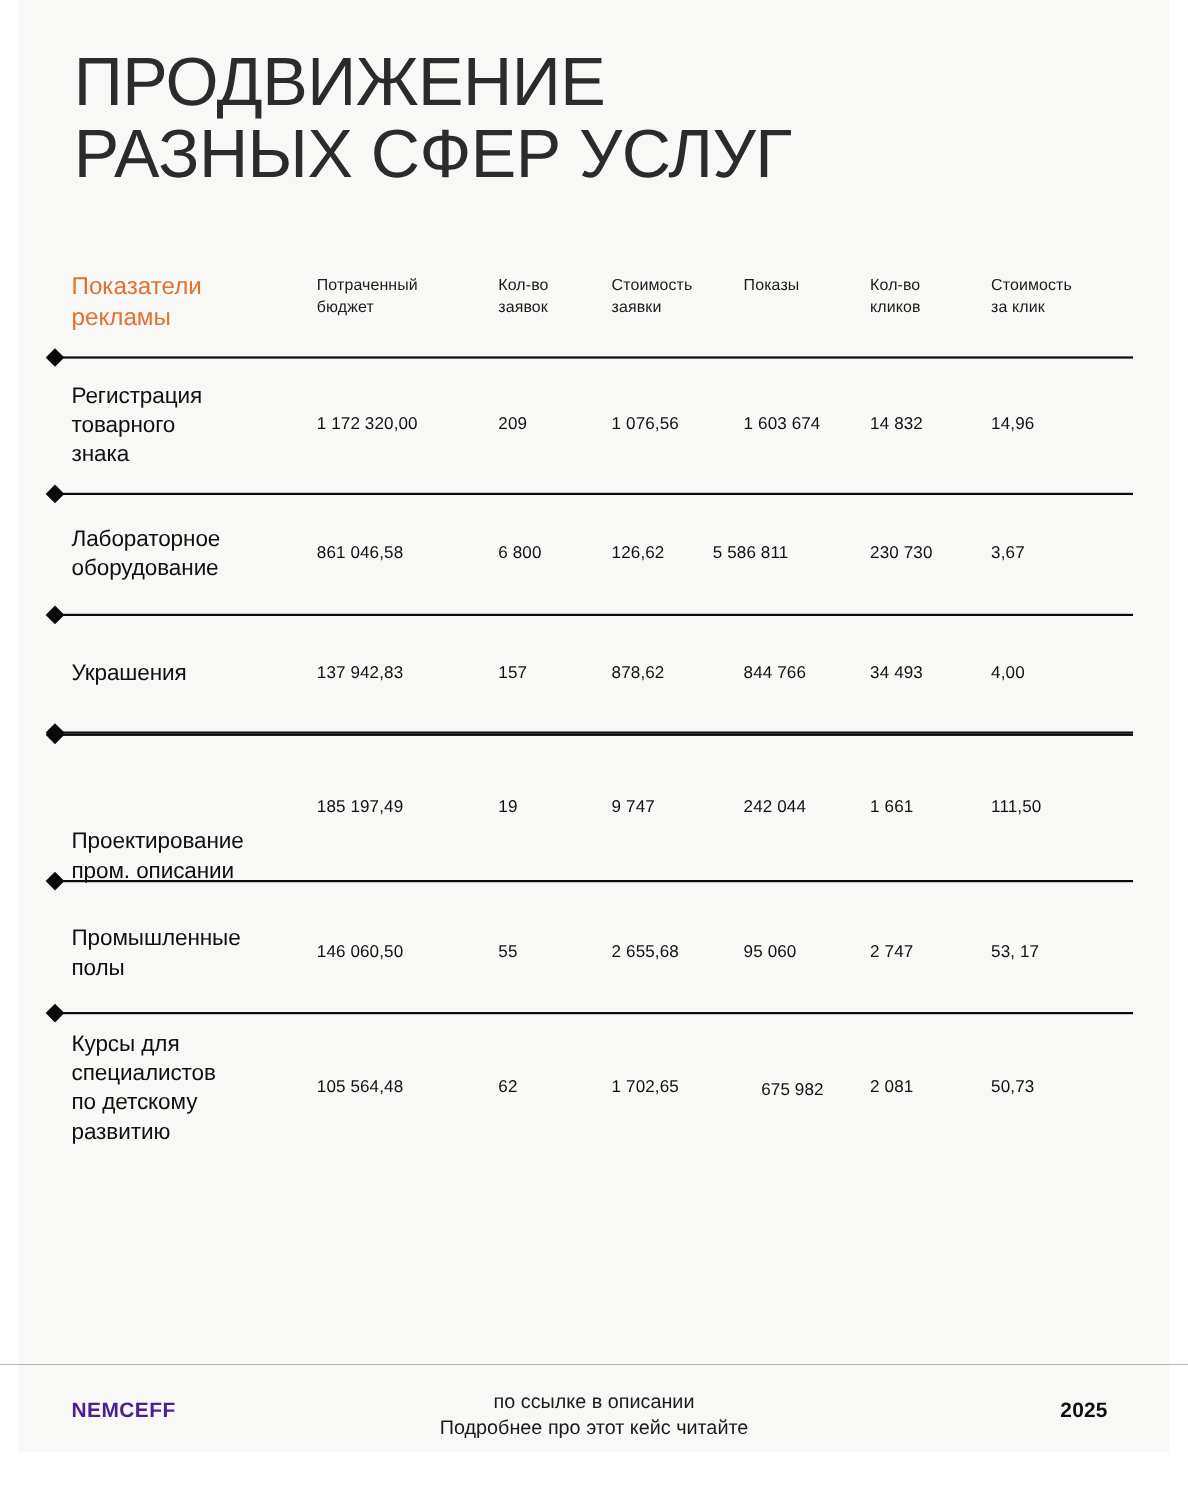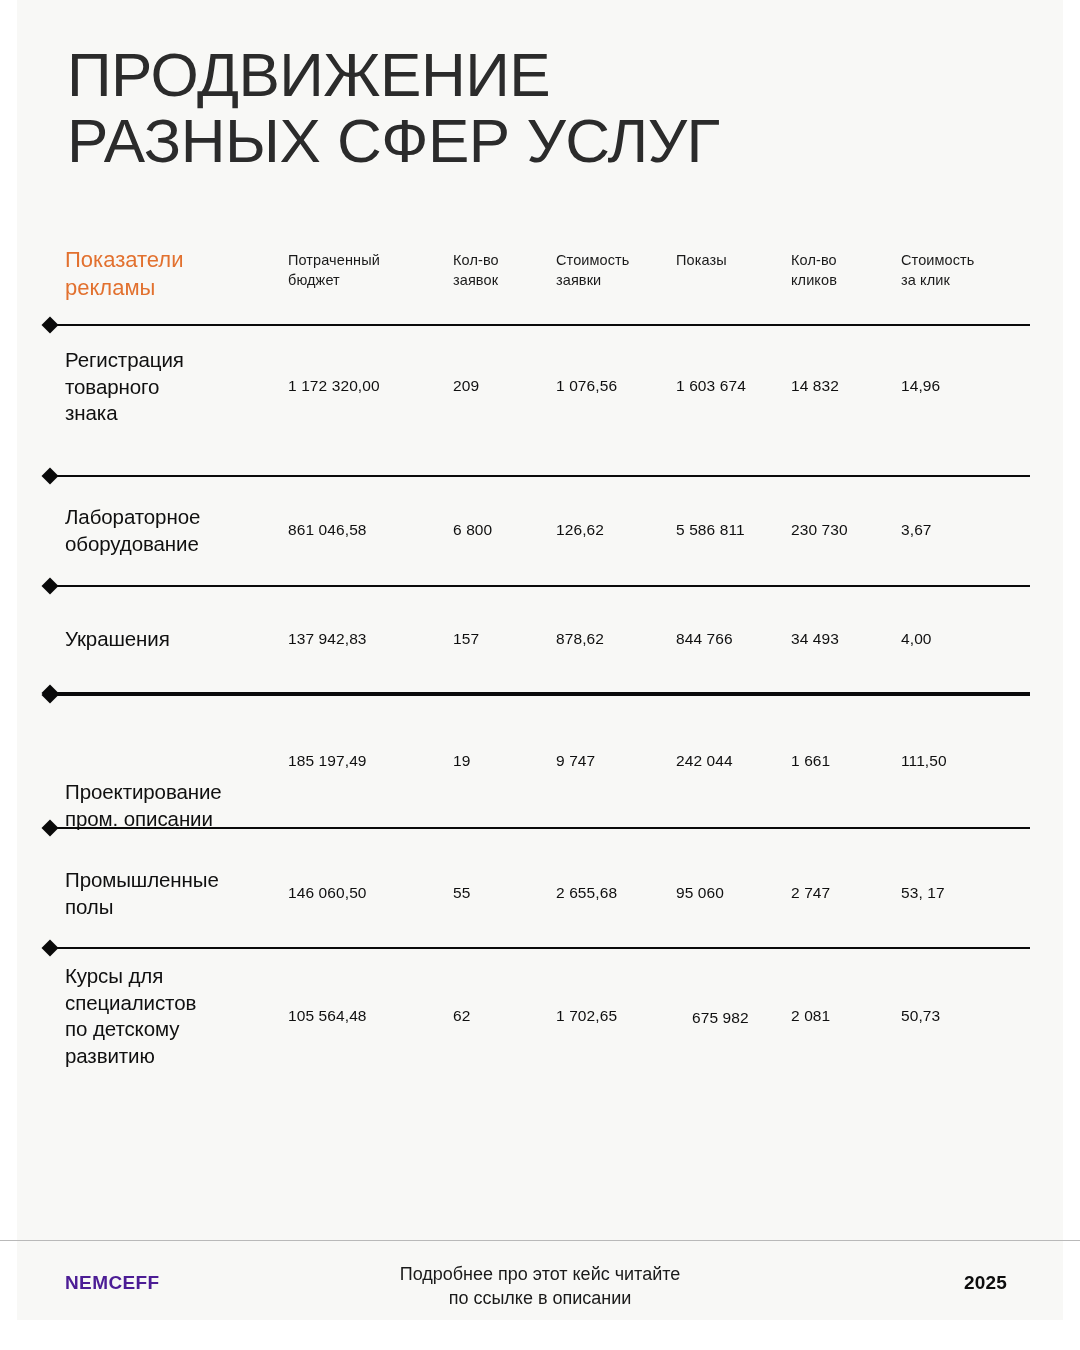--- a/index.html
+++ b/index.html
@@ -227,21 +227,21 @@
         </div>
         <div class="head-col" style="left: 901px;">
           <div>Стоимость</div>
           <div>за клик</div>
         </div>
       </div>
       <div class="divider">
         <span class="diamond"></span>
         <span class="line"></span>
       </div>
-      <div class="row body-row" style="height: 149px;">
+      <div class="row body-row" style="height: 122px;">
         <div class="cell-label" style="top: 21px;">
           <div>Регистрация</div>
           <div>товарного</div>
           <div>знака</div>
         </div>
         <div class="cell-val" style="left: 288px; top: 51px;">1 172 320,00</div>
         <div class="cell-val" style="left: 453px; top: 51px;">209</div>
         <div class="cell-val" style="left: 556px; top: 51px;">1 076,56</div>
         <div class="cell-val" style="left: 676px; top: 51px;">1 603 674</div>
         <div class="cell-val" style="left: 791px; top: 51px;">14 832</div>
@@ -252,21 +252,21 @@
         <span class="line"></span>
       </div>
       <div class="row body-row" style="height: 108px;">
         <div class="cell-label" style="top: 27px;">
           <div>Лабораторное</div>
           <div>оборудование</div>
         </div>
         <div class="cell-val" style="left: 288px; top: 44px;">861 046,58</div>
         <div class="cell-val" style="left: 453px; top: 44px;">6 800</div>
         <div class="cell-val" style="left: 556px; top: 44px;">126,62</div>
-        <div class="cell-val" style="left: 676px; top: 44px;">5 586 811</div>
+        <div class="cell-val" style="left: 648px; top: 44px;">5 586 811</div>
         <div class="cell-val" style="left: 791px; top: 44px;">230 730</div>
         <div class="cell-val" style="left: 901px; top: 44px;">3,67</div>
       </div>
       <div class="divider">
         <span class="diamond"></span>
         <span class="line"></span>
       </div>
       <div class="row body-row" style="height: 105px;">
         <div class="cell-label" style="top: 39px;">
           <div>Украшения</div>
@@ -331,19 +331,19 @@
         <div class="cell-val" style="left: 676px; top: 60px; margin-left: 16px;">675 982</div>
         <div class="cell-val" style="left: 791px; top: 58px;">2 081</div>
         <div class="cell-val" style="left: 901px; top: 58px;">50,73</div>
       </div>
     </div>
 
   <div class="footer-sep"></div>
   <div class="footer">
     <div class="footer-brand">NEMCEFF</div>
     <div class="footer-center">
+      <div>по ссылке в описании</div>
       <div>Подробнее про этот кейс читайте</div>
-      <div>по ссылке в описании</div>
     </div>
     <div class="footer-year">2025</div>
   </div>
 
 </div>
 
 </body></html>

